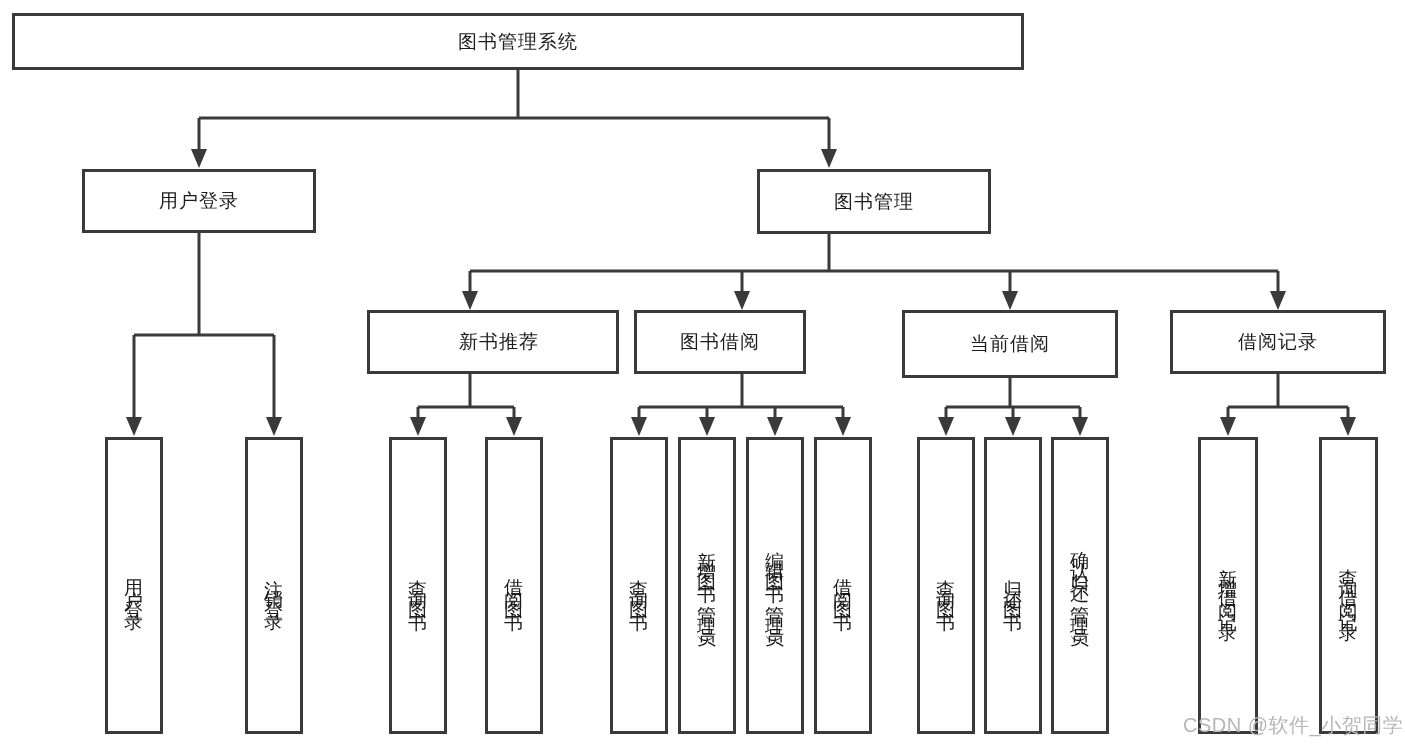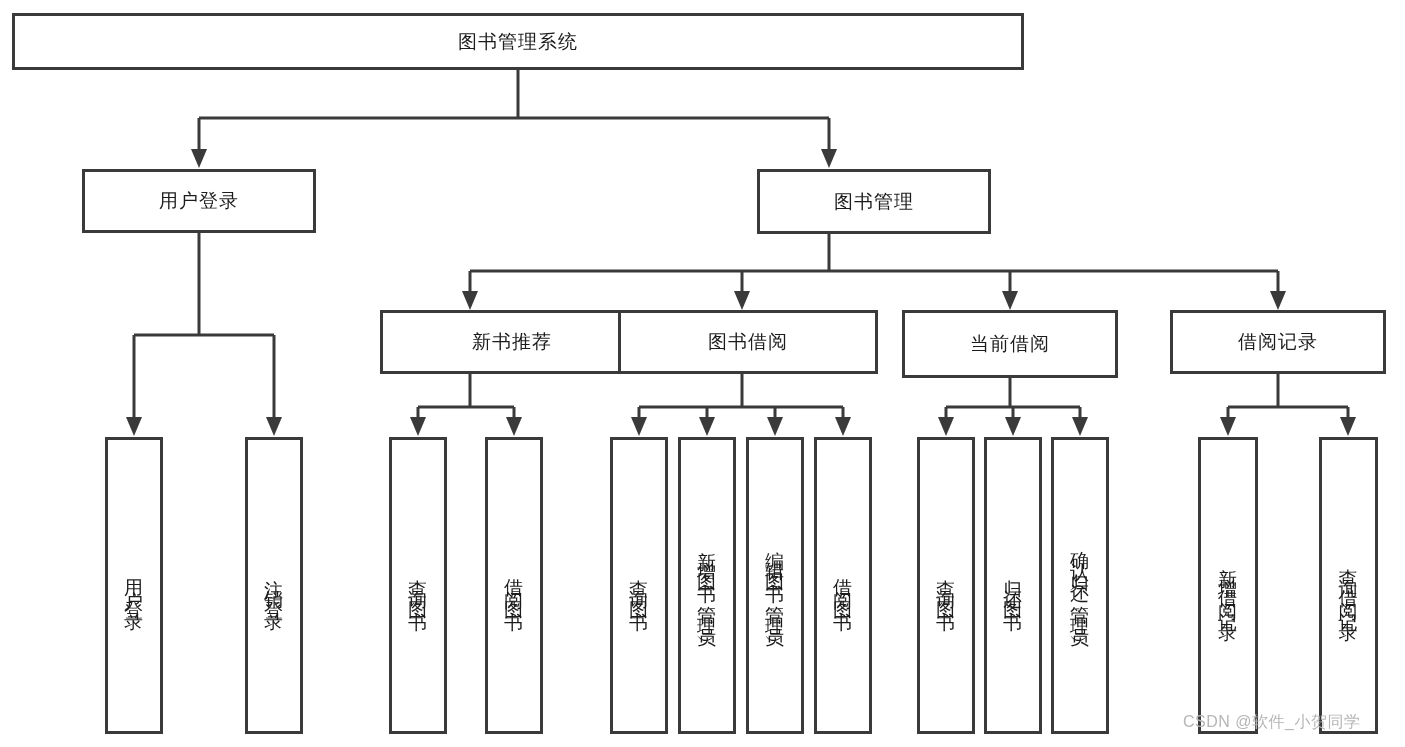--- a/index.html
+++ b/index.html
@@ -12,21 +12,21 @@
     position:absolute; background:#ffffff; border:3px solid #3a3a3a;
     box-sizing:border-box; display:flex; align-items:center; justify-content:center;
     color:#1c1c1c;
   }
   .hbox { font-size:19px; letter-spacing:1px; }
   .vbox span {
     writing-mode:vertical-rl; text-orientation:mixed;
     font-size:19px; line-height:1; letter-spacing:11px;
   }
   .watermark {
-    position:absolute; left:1183px; top:712px; font-size:16px;
+    position:absolute; left:1183px; top:712px; font-size:20px;
     color:#b6b6b6; white-space:nowrap; letter-spacing:0.5px;
   }
 </style>
 </head>
 <body>
 
 <div class="canvas">
 
   <svg class="connectors" width="1405" height="747" viewBox="0 0 1405 747">
     <defs>
@@ -75,24 +75,24 @@
     <span>图书管理系统</span>
   </div>
 
   <div class="box hbox" style="left:82px; top:169px; width:234px; height:64px;">
     <span>用户登录</span>
   </div>
   <div class="box hbox" style="left:712px; top:169px; width:234px; height:65px;margin-left:45px;">
     <span>图书管理</span>
   </div>
 
-  <div class="box hbox" style="left:380px; top:310px; width:252px; height:64px;padding-left:12px;">
+  <div class="box hbox" style="left:367px; top:310px; width:252px; height:64px;padding-left:12px;">
     <span>新书推荐</span>
   </div>
-  <div class="box hbox" style="left:618px; top:310px; width:260px; height:64px;">
+  <div class="box hbox" style="left:634px; top:310px; width:172px; height:64px;">
     <span>图书借阅</span>
   </div>
   <div class="box hbox" style="left:902px; top:310px; width:216px; height:68px;">
     <span>当前借阅</span>
   </div>
   <div class="box hbox" style="left:1170px; top:310px; width:216px; height:64px;">
     <span>借阅记录</span>
   </div>
 
   <div class="box vbox" style="left:105px; top:437px; width:58px; height:297px;">

